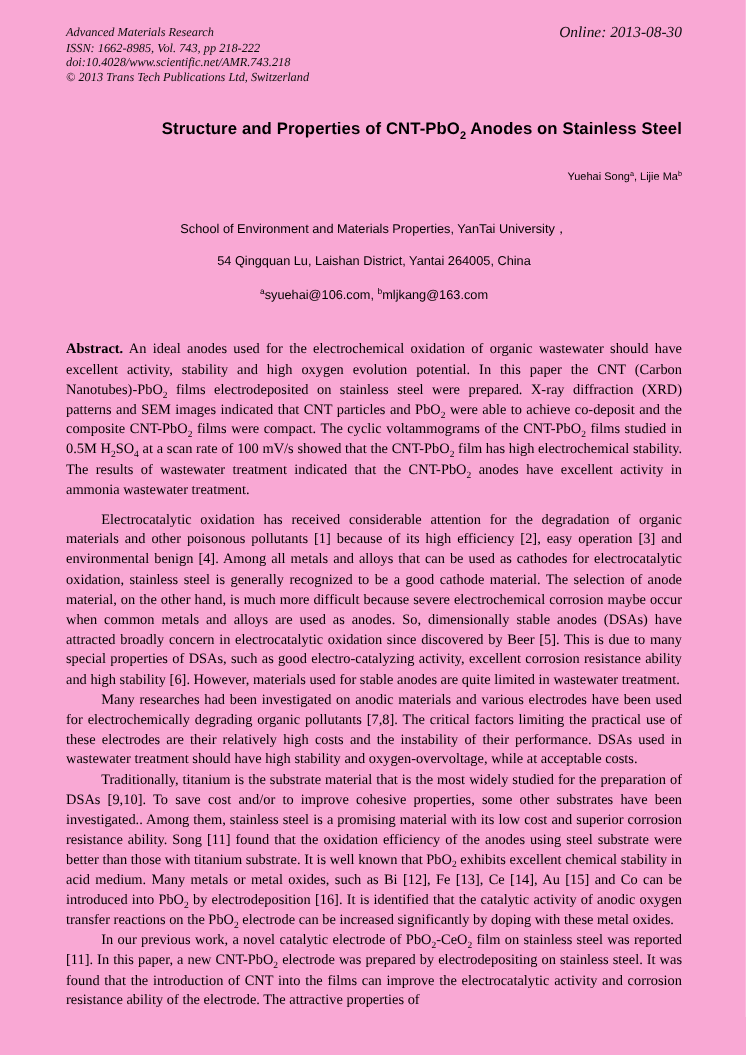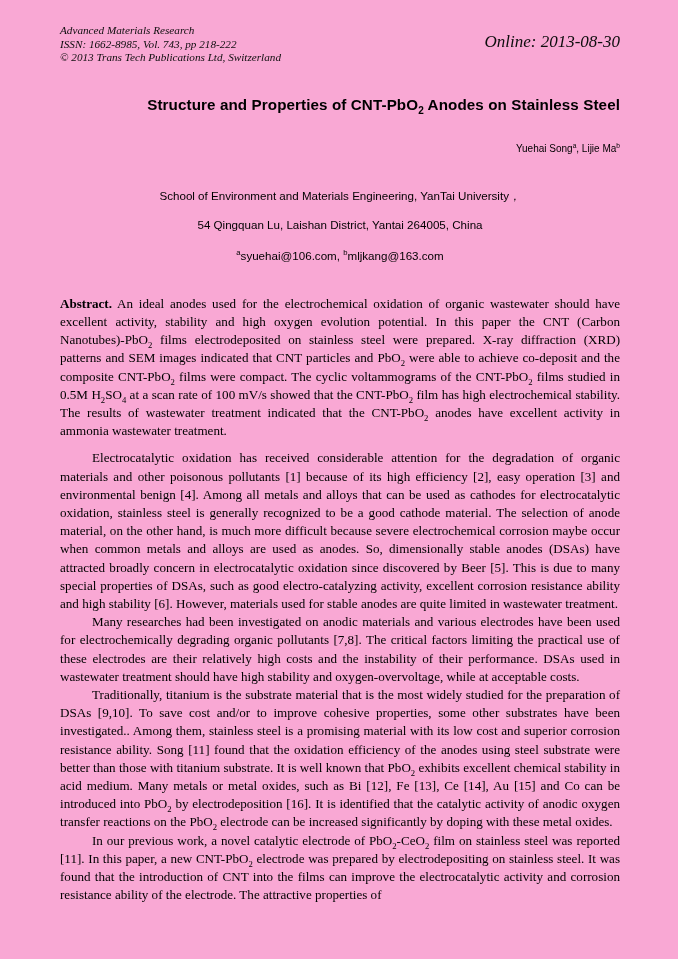--- a/index.html
+++ b/index.html
@@ -34,24 +34,24 @@
     line-height: 13.6px;
     color: #0d0d0d;
   }
   .journal-header .hdr-left {
     display: block;
     width: 430px;
   }
   .journal-header .hdr-line { display: block; white-space: nowrap; }
   .journal-header .hdr-right {
     position: absolute;
-    top: 11px;
+    top: 0;
     right: 0;
     font-style: italic;
-    font-size: 17px;
+    font-size: 14px;
     line-height: 13.6px;
     white-space: nowrap;
   }
 
   
   .title {
     margin: 30px 0 0 0;
     text-align: right;
     font-family: "Liberation Sans", "DejaVu Sans", sans-serif;
     font-weight: bold;
@@ -138,30 +138,31 @@
 </style>
 </head>
 <body>
 
 <div class="page">
 
   <div class="journal-header">
     <span class="hdr-left">
       <span class="hdr-line">Advanced Materials Research</span>
       <span class="hdr-line">ISSN: 1662-8985, Vol. 743, pp 218-222</span>
+      <span class="hdr-line">doi:10.4028/www.scientific.net/AMR.743.218</span>
       <span class="hdr-line">© 2013 Trans Tech Publications Ltd, Switzerland</span>
     </span>
     <span class="hdr-right">Online: 2013-08-30</span>
   </div>
 
   <h1 class="title"><span>Structure and Properties of CNT-PbO</span><sub>2</sub><span> Anodes on Stainless Steel</span></h1>
 
   <div class="authors"><span>Yuehai Song</span><sup>a</sup><span>, </span><span>Lijie Ma</span><sup>b</sup></div>
 
-  <div class="affiliation">School of Environment and Materials Engineering, YanTai University，</div>
+  <div class="affiliation">School of Environment and Materials Properties, YanTai University，</div>
   <div class="address">54 Qingquan Lu, Laishan District, Yantai 264005, China</div>
 
   <div class="emails"><sup>a</sup><span>syuehai@106.com, </span><sup>b</sup><span>mljkang@163.com</span></div>
 
 
   <div class="abstract"><span class="ab-label">Abstract.</span><span> An ideal anodes used for the electrochemical oxidation of organic wastewater should have excellent activity, stability and high oxygen evolution potential. In this paper the CNT (Carbon Nanotubes)-PbO</span><sub>2</sub><span> films electrodeposited on stainless steel were prepared. X-ray diffraction (XRD) patterns and SEM images indicated that CNT particles and PbO</span><sub>2</sub><span> were able to achieve co-deposit and the composite CNT-PbO</span><sub>2</sub><span> films were compact. The cyclic voltammograms of the CNT-PbO</span><sub>2</sub><span> films studied in 0.5M H</span><sub>2</sub><span>SO</span><sub>4</sub><span> at a scan rate of 100 mV/s showed that the CNT-PbO</span><sub>2</sub><span> film has high electrochemical stability. The results of wastewater treatment indicated that the CNT-PbO</span><sub>2</sub><span> anodes have excellent activity in ammonia wastewater treatment.</span></div>
 
 
   <p class="body-par first">Electrocatalytic oxidation has received considerable attention for the degradation of organic materials and other poisonous pollutants [1] because of its high efficiency [2], easy operation [3] and environmental benign [4]. Among all metals and alloys that can be used as cathodes for electrocatalytic oxidation, stainless steel is generally recognized to be a good cathode material. The selection of anode material, on the other hand, is much more difficult because severe electrochemical corrosion maybe occur when common metals and alloys are used as anodes. So, dimensionally stable anodes (DSAs) have attracted broadly concern in electrocatalytic oxidation since discovered by Beer [5]. This is due to many special properties of DSAs, such as good electro-catalyzing activity, excellent corrosion resistance ability and high stability [6]. However, materials used for stable anodes are quite limited in wastewater treatment.</p>
 

